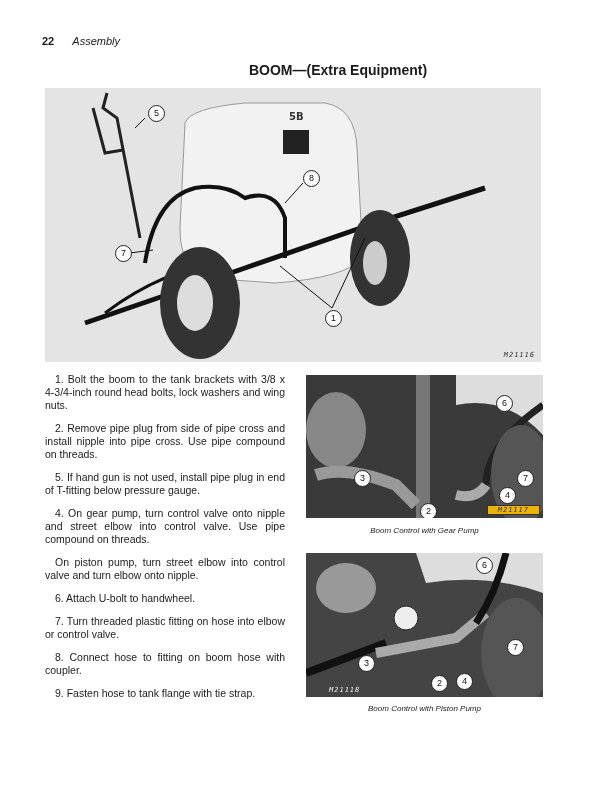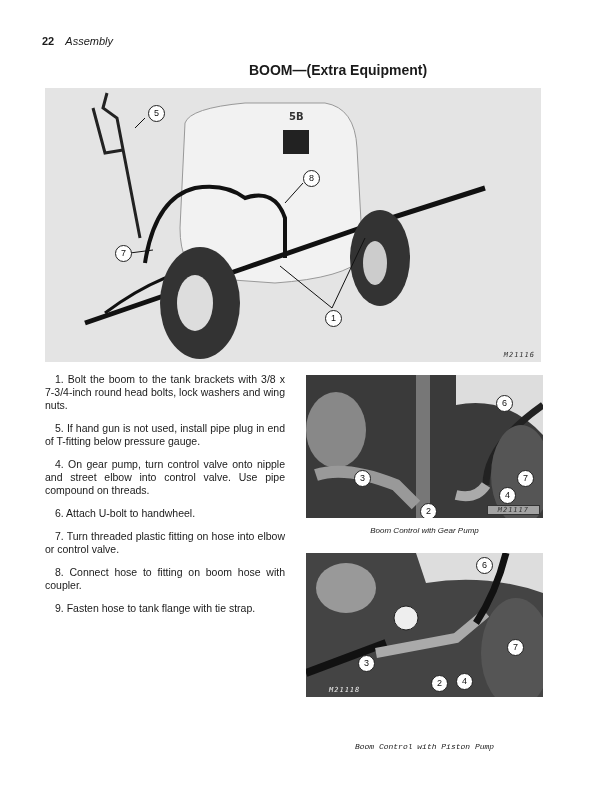--- a/index.html
+++ b/index.html
@@ -1,31 +1,31 @@
 <!DOCTYPE html>
 <html><head>
   <meta charset="utf-8">
   <style>
     html, body { margin: 0; padding: 0; }
     body {
       width: 612px; height: 792px; background: #ffffff; position: relative; overflow: hidden;
       font-family: "Liberation Sans", sans-serif; color: #1a1a1a;
     }
     .page-header { position: absolute; left: 42px; top: 35px; font-size: 11px; }
-    .page-header .num { font-weight: bold; margin-right: 8px; text-align: right; }
+    .page-header .num { font-weight: bold; margin-right: 15px; text-align: right; }
     .page-header .section { font-style: italic; }
     .title { position: absolute; left: 0; right: 0; top: 62px; text-align: center; font-weight: bold; font-size: 14px; padding-left: 64px; box-sizing: border-box; }
 
     .fig { position: absolute; background: #d9d9d9; overflow: hidden; }
     .fig-main { left: 45px; top: 88px; width: 496px; height: 274px; background: #e4e4e4; }
     .fig-gear { left: 306px; top: 375px; width: 237px; height: 143px; background: #4a4a4a; }
     .fig-piston { left: 306px; top: 553px; width: 237px; height: 144px; background: #555; }
     .fig-id { position: absolute; font-family: "DejaVu Sans Mono", monospace; font-style: italic; font-size: 7px; letter-spacing: 1px; color: #333; }
     .fig-main .fig-id { right: 6px; bottom: 3px; padding-left: 24px; }
-    .fig-gear .fig-id { right: 3px; bottom: 3px; background: #a3a3a3; border: 1px solid #333; padding: 0 10px; }
+    .fig-gear .fig-id { right: 3px; bottom: 3px; background: #eab308; border: 1px solid #333; padding: 0 10px; }
     .fig-piston .fig-id { left: 3px; bottom: 3px; color: #eee; margin-left: 20px; }
 
     .callout { position: absolute; width: 15px; height: 15px; border: 1px solid #222; border-radius: 50%; background: #fff; font-size: 9px; text-align: center; line-height: 15px; color: #111; }
     .caption { position: absolute; font-size: 8px; font-style: italic; text-align: center; width: 237px; left: 306px; }
 
     .steps { position: absolute; left: 45px; top: 373px; width: 240px; font-size: 10.5px; line-height: 13px; text-align: justify; }
     .steps p { margin: 0 0 10px 0; text-indent: 10px; }
 
     svg { position: absolute; left: 0; top: 0; }
   </style>
@@ -66,23 +66,25 @@
     <line x1="287" y1="220" x2="320" y2="150" stroke="#111"></line>
   </svg>
   <div class="callout" style="left:103px;top:17px;">5</div>
   <div class="callout" style="left:258px;top:82px;">8</div>
   <div class="callout" style="left:70px;top:157px;">7</div>
   <div class="callout" style="left:280px;top:222px;">1</div>
   <div class="fig-id">M21116</div>
 </div>
 
 <div class="steps">
-  <p>1. Bolt the boom to the tank brackets with 3/8 x 7-3/4-inch round head bolts, lock washers and wing nuts.</p>
+  <p>1. Bolt the boom to the tank brackets with 3/8 x 4-3/4-inch round head bolts, lock washers and wing nuts.</p>
+  <p>2. Remove pipe plug from side of pipe cross and install nipple into pipe cross. Use pipe compound on threads.</p>
   <p>5. If hand gun is not used, install pipe plug in end of T-fitting below pressure gauge.</p>
   <p>4. On gear pump, turn control valve onto nipple and street elbow into control valve. Use pipe compound on threads.</p>
+  <p>On piston pump, turn street elbow into control valve and turn elbow onto nipple.</p>
   <p>6. Attach U-bolt to handwheel.</p>
   <p>7. Turn threaded plastic fitting on hose into elbow or control valve.</p>
   <p>8. Connect hose to fitting on boom hose with coupler.</p>
   <p>9. Fasten hose to tank flange with tie strap.</p>
 </div>
 
 <div class="fig fig-gear">
   <svg width="237" height="143">
     <rect x="0" y="0" width="237" height="143" fill="#3a3a3a"></rect>
     <ellipse cx="30" cy="55" rx="30" ry="38" fill="#888"></ellipse>
@@ -113,13 +115,13 @@
     <path d="M70 100 L150 85 L180 60" stroke="#aaa" stroke-width="10" fill="none"></path>
     <path d="M200 0 Q190 40 170 70" stroke="#111" stroke-width="7" fill="none"></path>
   </svg>
   <div class="callout" style="left:170px;top:4px;">6</div>
   <div class="callout" style="left:201px;top:86px;">7</div>
   <div class="callout" style="left:52px;top:102px;">3</div>
   <div class="callout" style="left:125px;top:122px;">2</div>
   <div class="callout" style="left:150px;top:120px;">4</div>
   <div class="fig-id">M21118</div>
 </div>
-<div class="caption" style="top:742px;font-family:Liberation Mono, monospace;">Boom Control with Piston Pump</div>
+<div class="caption" style="top:704px;">Boom Control with Piston Pump</div>
 
 </body></html>

